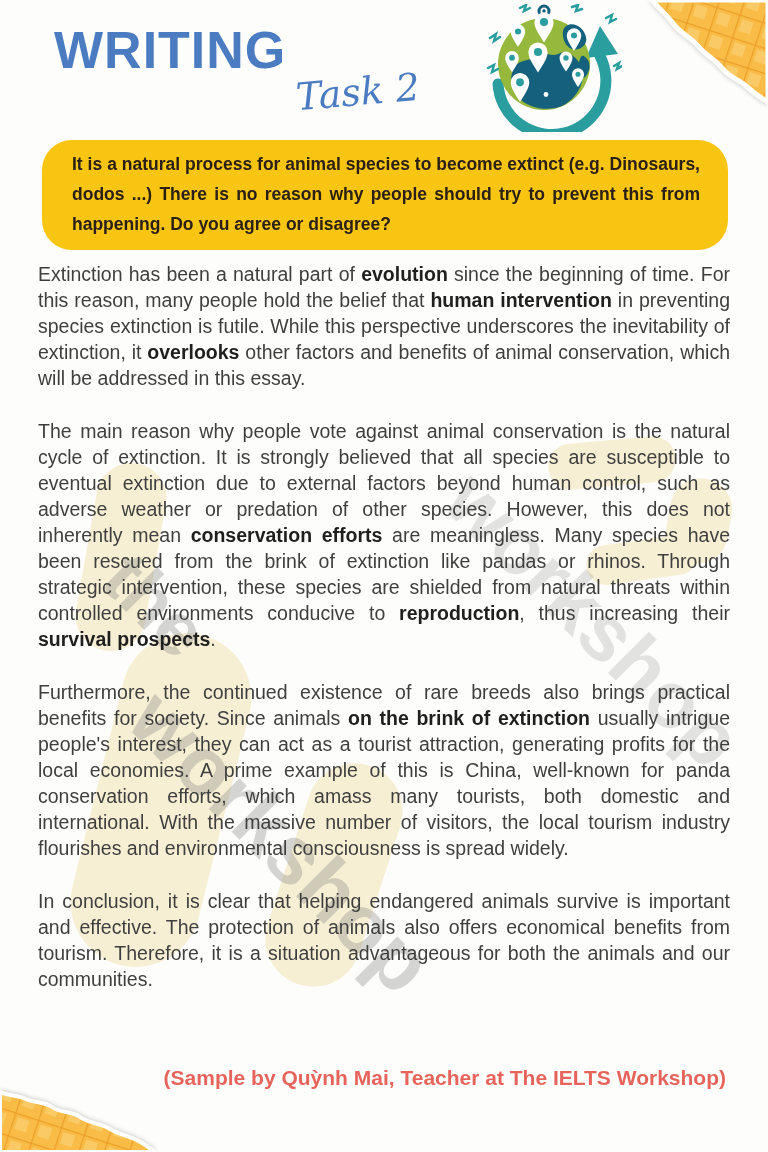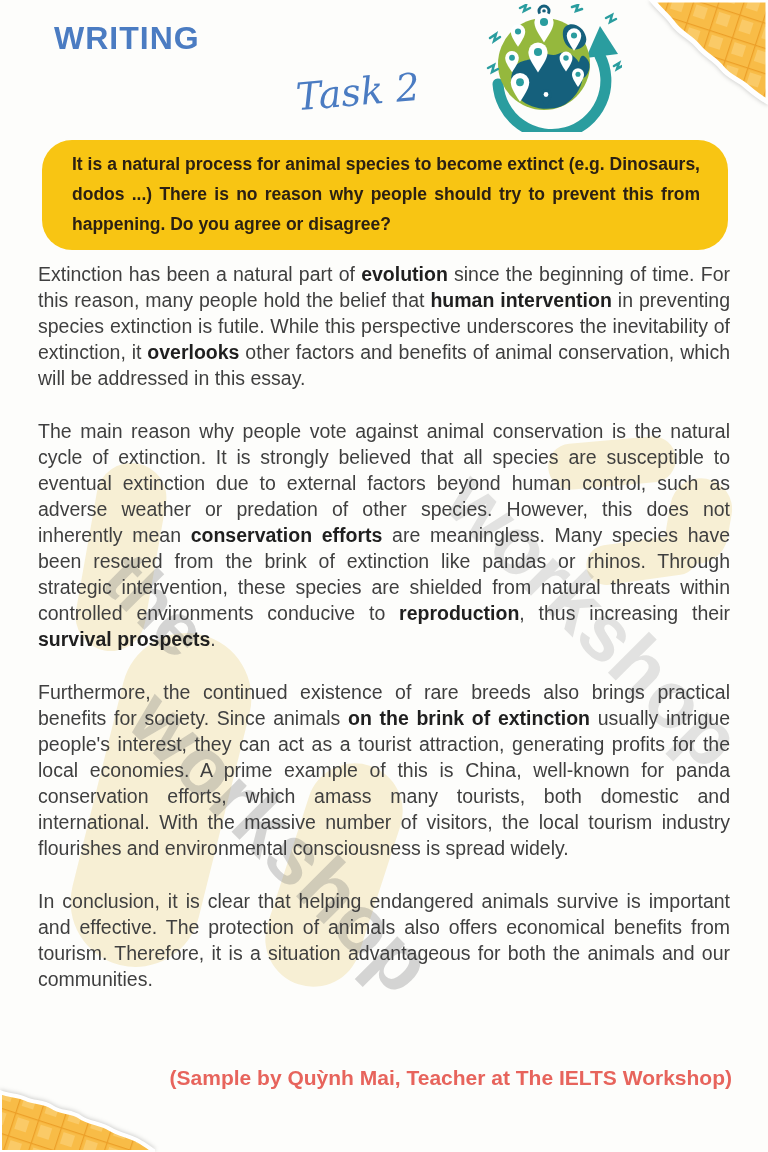--- a/index.html
+++ b/index.html
@@ -8,21 +8,21 @@
     background:#fdfdfb;
     font-family:"Liberation Sans", sans-serif;
     overflow:hidden;position:relative;
   }
   .page{position:relative;width:768px;height:1152px;overflow:hidden;}
 
   
   .header{position:absolute;left:0;top:0;width:768px;height:135px;z-index:3;}
   .title-main{
     position:absolute;left:54px;top:20px;
-    font-size:32px;font-weight:900;letter-spacing:1px;
+    font-size:52px;font-weight:900;letter-spacing:1px;
     color:#4b7cc2;
   }
   .title-outline{
     position:absolute;left:54px;top:68px;
     font-size:43px;font-weight:900;letter-spacing:4px;
     color:#fdfdfb;
     -webkit-text-stroke:2px #4b7cc2;
     text-shadow:0 0 1px #4b7cc2;
   }
   .task-label{
@@ -71,21 +71,21 @@
     font-weight:bold;white-space:nowrap;
     transform-origin:top left;transform:rotate(45deg);
     line-height:1.0;
   }
   .wm-t1{left:142px;top:540px;font-size:74px;}
   .wm-t1 .wm-line2{margin-left:118px;font-size:82px;display:block;}
   .wm-t2{left:488px;top:458px;font-size:80px;color:rgba(130,130,130,0.22);}
 
   
   .attribution{
-    position:absolute;left:38px;top:1066px;width:694px;z-index:4;
+    position:absolute;left:32px;top:1066px;width:694px;z-index:4;
     text-align:right;
     font-size:21px;font-weight:bold;color:#e7645c;
   }
 </style>
 </head>
 <body>
 
 <div class="page">
 
   <div class="wm-blob wm-b1"></div>

